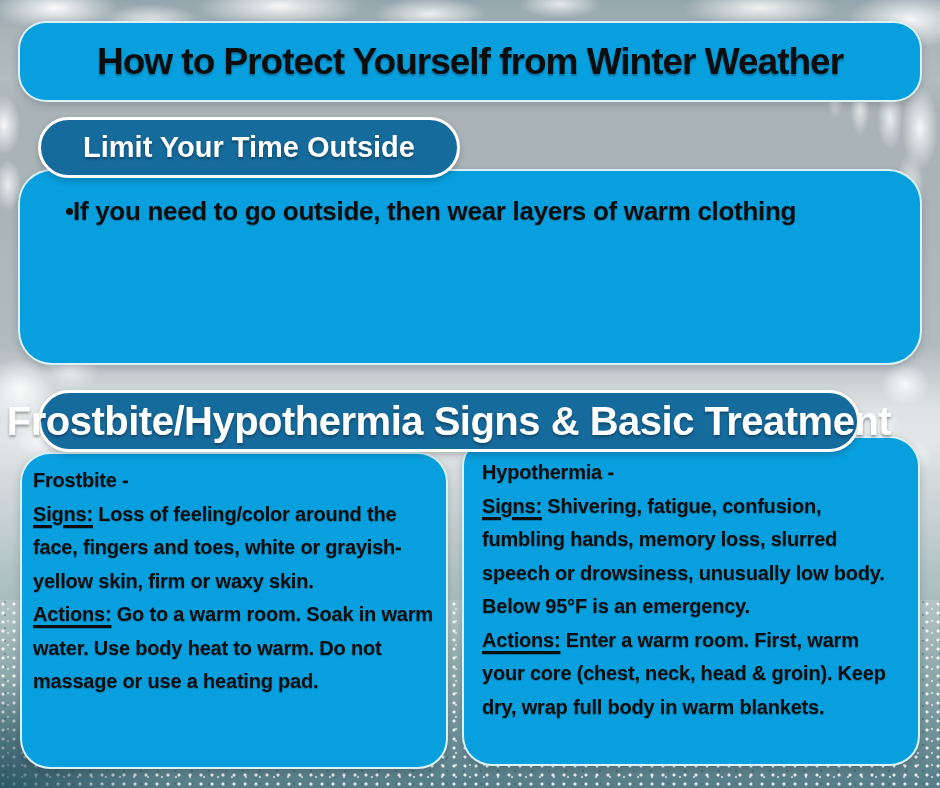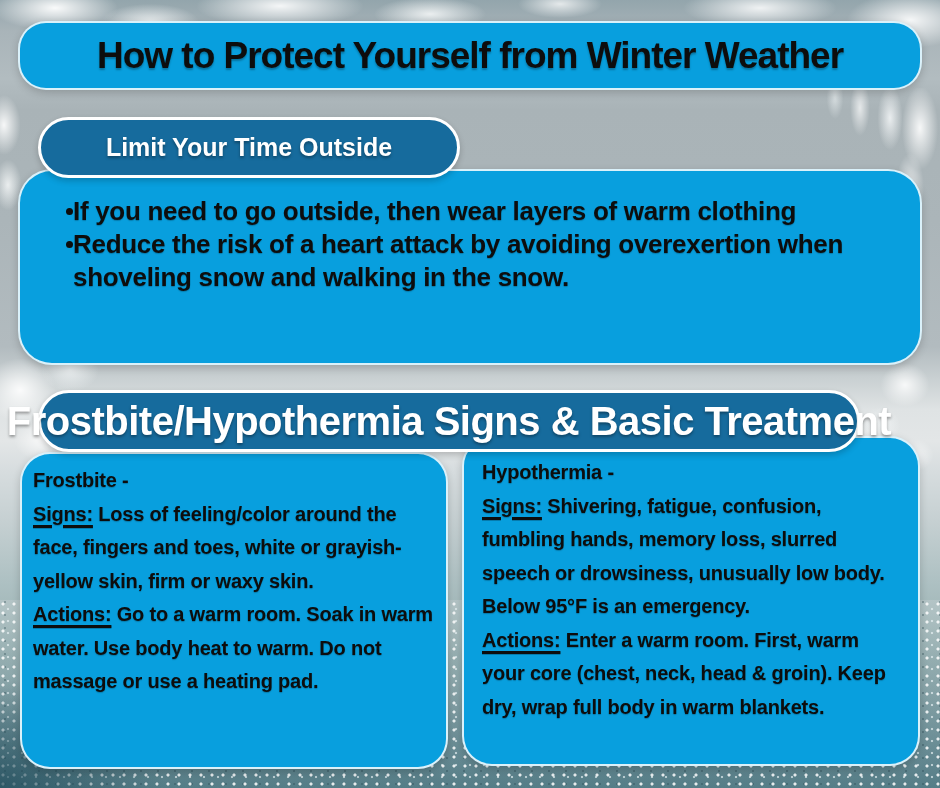--- a/index.html
+++ b/index.html
@@ -67,26 +67,26 @@
   .blue-box {
     position:absolute; background:#089fde; border:2px solid rgba(255,255,255,.85);
     box-shadow:0 3px 8px rgba(0,0,0,.18);
   }
   .pill {
     position:absolute; background:#166b9d; border:3px solid #ffffff; border-radius:34px;
     display:flex; align-items:center; justify-content:center; z-index:5;
     box-shadow:0 3px 6px rgba(0,0,0,.2);
   }
   .pill-label { color:#fff; font-weight:bold; text-shadow:0 2px 3px rgba(0,0,0,.35); white-space:nowrap; }
-  .header-box { left:18px; top:21px; width:904px; height:69px; border-radius:28px;
+  .header-box { left:18px; top:21px; width:904px; height:81px; border-radius:28px;
     display:flex; align-items:center; justify-content:center; z-index:4; }
   .header-title { font-size:37px; font-weight:bold; color:#0d0d0d; letter-spacing:-1px;
     text-shadow:0 2px 2px rgba(0,0,0,.28); white-space:nowrap; }
   .pill-1 { left:38px; top:117px; width:422px; height:61px; }
-  .pill-1 .pill-label { font-size:25px; }
+  .pill-1 .pill-label { font-size:29px; }
   .pill-2 { left:38px; top:390px; width:822px; height:62px; }
   .pill-2 .pill-label { font-size:40px; letter-spacing:-0.5px; }
   .bullets-box { left:18px; top:169px; width:904px; height:196px; border-radius:34px; z-index:3; }
   .bullets { list-style:none; padding:24px 26px 0 46px; }
   .bullets li { display:flex; align-items:flex-start;
     font-size:26px; font-weight:bold; color:#0d0d0d; line-height:33px; letter-spacing:-0.3px;
     text-shadow:0 1px 1px rgba(0,40,60,.3); }
   .bullets .dot { flex:0 0 7px; width:7px; height:7px; border-radius:50%; background:#0d0d0d; margin-top:13px; }
   .bullets li:nth-child(4) .bullet-text { display:inline-block; max-width:720px; }
   .col-box { border-radius:30px; z-index:3; }
@@ -112,24 +112,20 @@
   <div class="blue-box header-box">
     <div class="header-title">How to Protect Yourself from Winter Weather</div>
   </div>
 
   <div class="blue-box bullets-box">
     <ul class="bullets">
       <li>
         <span class="dot"></span>
         <span class="bullet-text">If you need to go outside, then wear layers of warm clothing</span>
       </li>
-      <li>
-        <span class="dot"></span>
-        <span class="bullet-text">Reduce the risk of a heart attack by avoiding overexertion when shoveling snow and walking in the snow.</span>
-      </li>
     </ul>
   </div>
 
   <div class="pill pill-1">
     <span class="pill-label">Limit Your Time Outside</span>
   </div>
 
   <div class="blue-box col-box col-right">
     <div class="col-text">
       <span>Hypothermia -</span><br>

